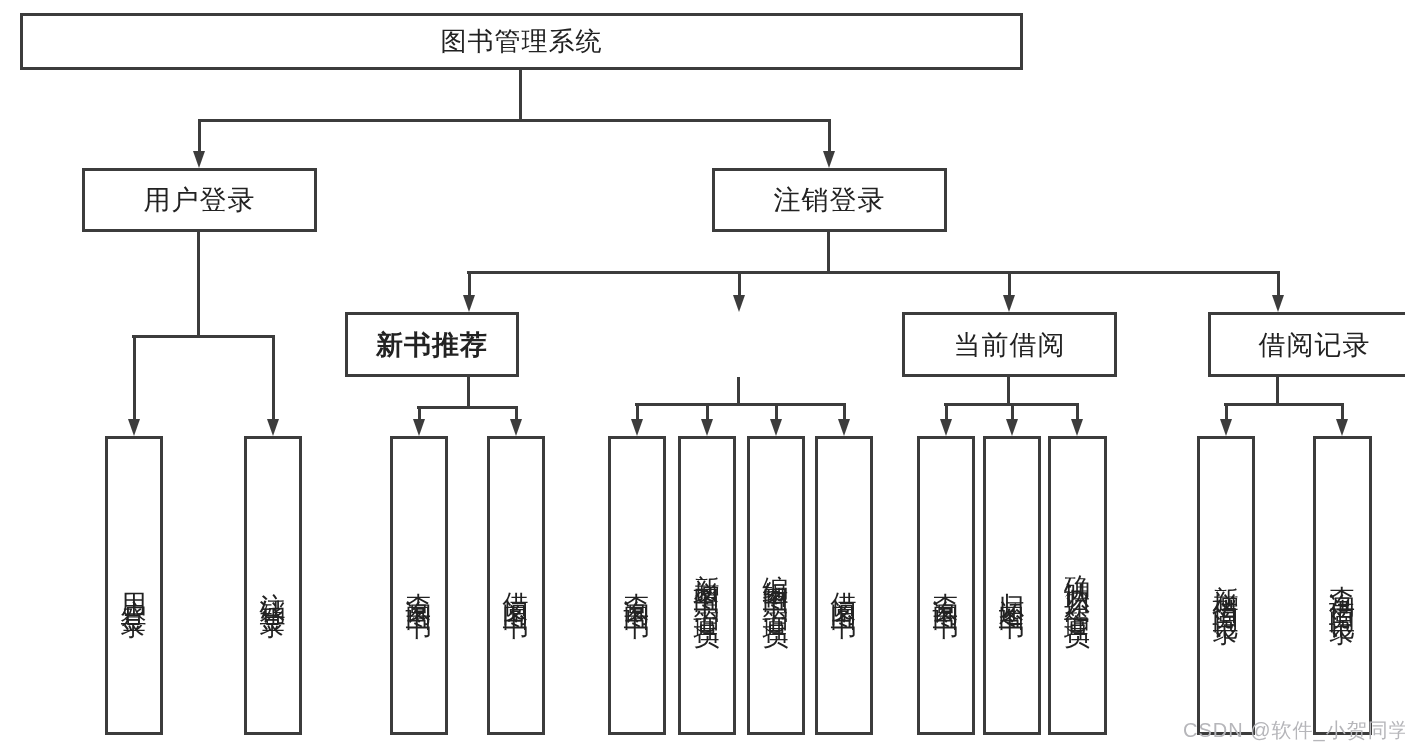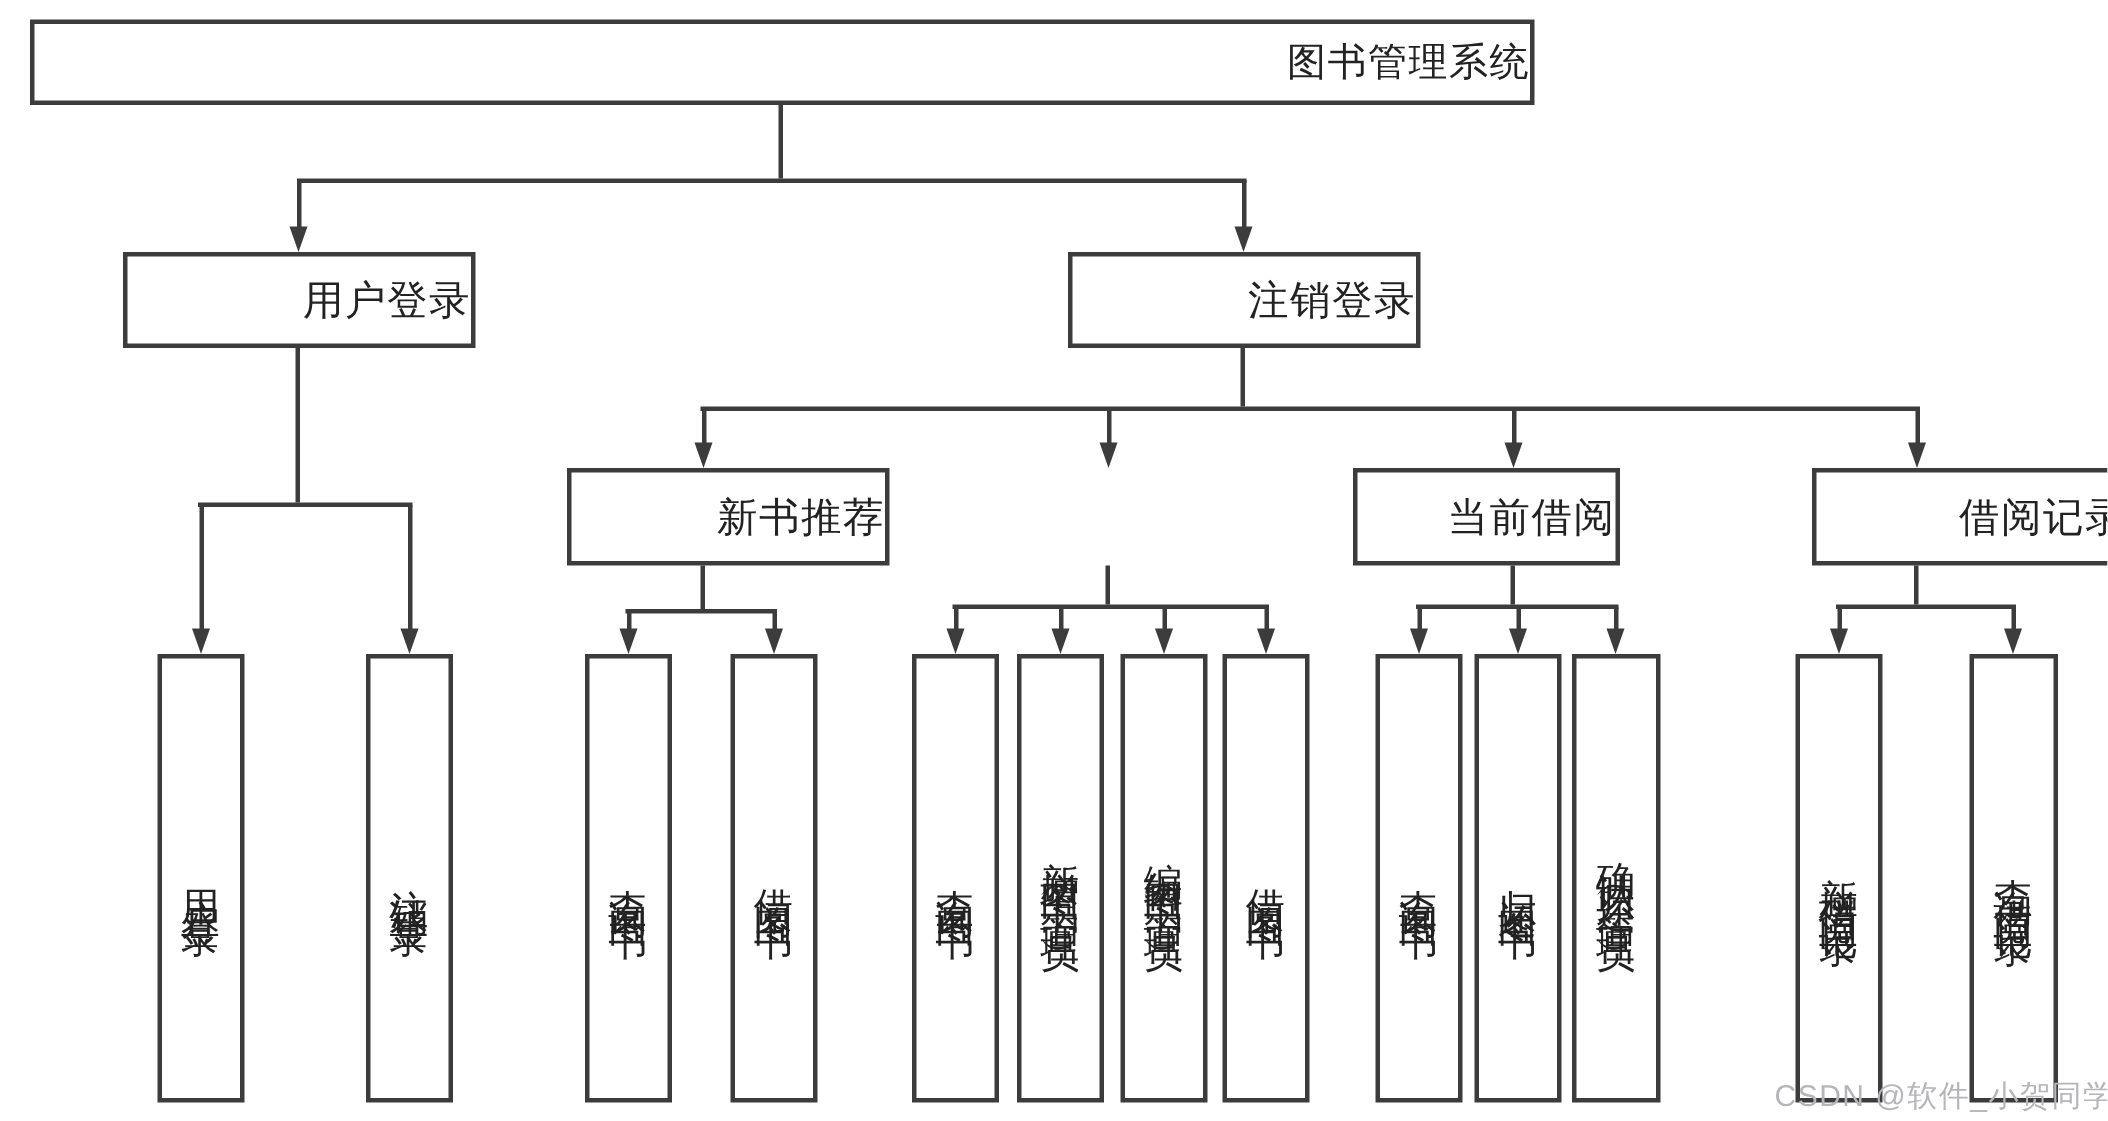--- a/index.html
+++ b/index.html
@@ -12,21 +12,21 @@
   body{font-family:"Liberation Sans", sans-serif;color:var(--text);}
   #canvas{position:relative;width:1405px;height:747px;background:var(--bg);overflow:hidden;}
 
   .box{
     position:absolute;
     box-sizing:border-box;
     border:3px solid var(--line);
     background:#fff;
     display:flex;
     align-items:center;
-    justify-content:flex-end;
+    justify-content:center;
   }
   .hlabel{font-size:26px;letter-spacing:1px;}
   .lv2 .hlabel,.lv3 .hlabel{font-size:27px;}
 
   .leaf{
     position:absolute;
     box-sizing:border-box;
     border:3px solid var(--line);
     background:#fff;
     width:58px;
@@ -95,24 +95,24 @@
   <div class="arr" style="left:128px;top:337px;height:99px;"></div>
   <div class="arr" style="left:267px;top:337px;height:99px;"></div>
 
   <div class="vline" style="left:827px;top:232px;height:39px;"></div>
   <div class="hline" style="left:467px;top:271px;width:813px;"></div>
   <div class="arr" style="left:463px;top:273px;height:39px;"></div>
   <div class="arr" style="left:733px;top:273px;height:39px;"></div>
   <div class="arr" style="left:1003px;top:273px;height:39px;"></div>
   <div class="arr" style="left:1272px;top:273px;height:39px;"></div>
 
-  <div class="box lv3" style="left:378px;top:312px;width:215px;height:65px;">
+  <div class="box lv3" style="left:345px;top:312px;width:174px;height:65px;font-weight:bold;">
     <span class="hlabel">新书推荐</span>
   </div>
-  <div class="box lv3" style="left:902px;top:312px;width:178px;height:65px;">
+  <div class="box lv3" style="left:902px;top:312px;width:215px;height:65px;">
     <span class="hlabel">当前借阅</span>
   </div>
   <div class="box lv3" style="left:1208px;top:312px;width:213px;height:65px;">
     <span class="hlabel">借阅记录</span>
   </div>
 
   <div class="vline" style="left:467px;top:377px;height:29px;"></div>
   <div class="hline" style="left:417px;top:406px;width:101px;"></div>
   <div class="arr" style="left:413px;top:408px;height:28px;"></div>
   <div class="arr" style="left:510px;top:408px;height:28px;"></div>

